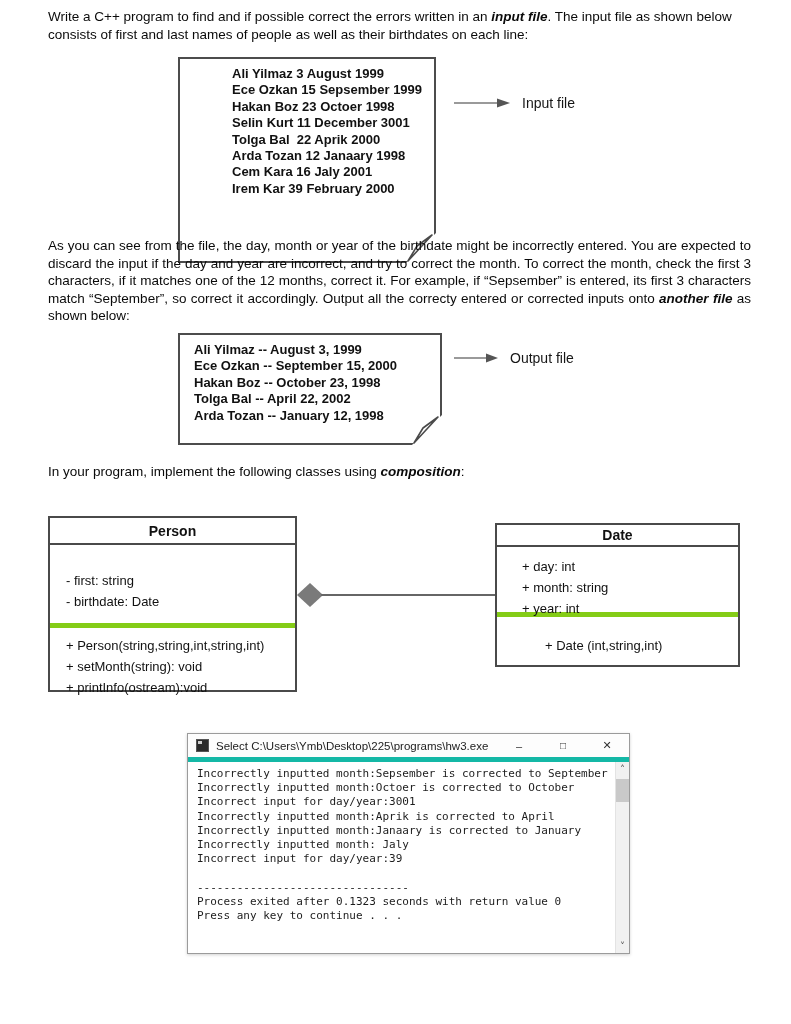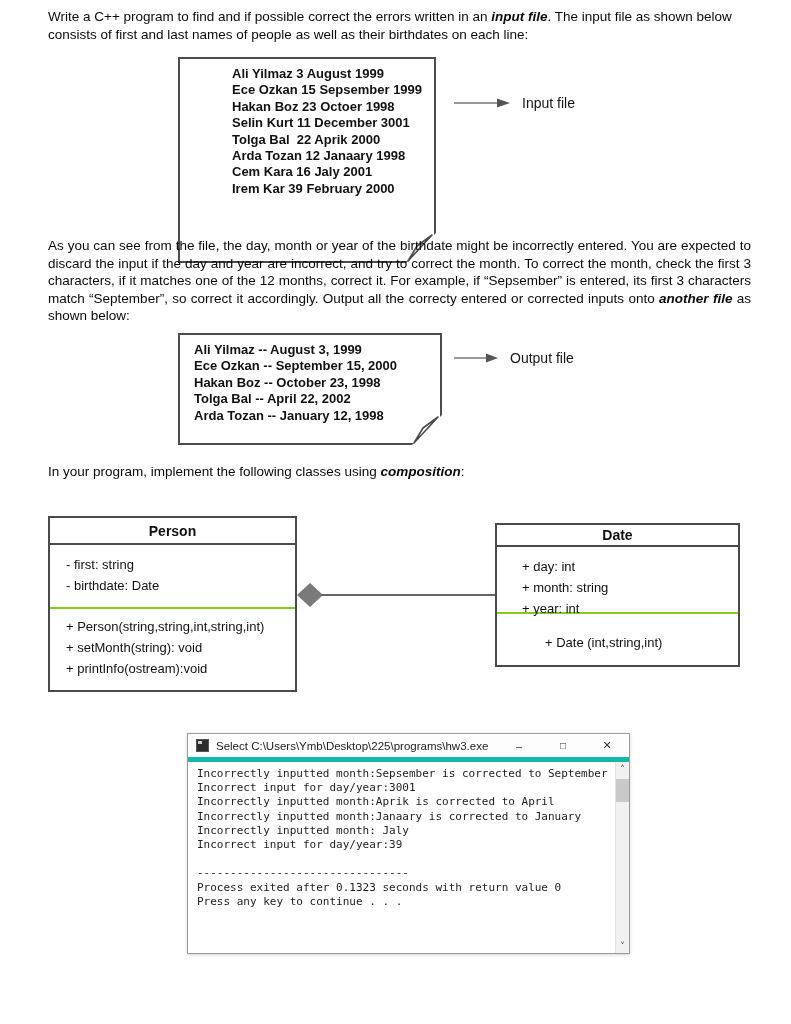--- a/index.html
+++ b/index.html
@@ -23,21 +23,21 @@
   .dogear { position:absolute; right:-2px; bottom:-2px; width:30px; height:30px; }
 
   .file-label { position:absolute; display:flex; align-items:center; gap:11px; }
   .file-label .txt { font-size:14px; color:#161616; }
 
   
   .uml-box { position:absolute; background:#fff; border:2px solid #4a4a4a; }
   .uml-title { font-weight:700; font-size:14px; text-align:center; border-bottom:2px solid #4a4a4a; color:#111; }
   .uml-sec { font-size:13px; color:#111; }
   .uml-sec > div { line-height:21px; white-space:pre; }
-  .uml-divider { border-top:2px solid #84cc16; }
+  .uml-divider { border-top:5px solid #84cc16; }
   #person-title { line-height:26px; height:27px; }
   #date-title { line-height:21px; height:22px; }
   .connector { position:absolute; background:#666; }
 
   
   #console-window {
     position:absolute; left:187px; top:733px; width:443px; height:221px;
     background:#fff; border:1px solid #9b9b9b; box-shadow:0 1px 3px rgba(0,0,0,.18);
   }
   #console-titlebar {
@@ -120,21 +120,21 @@
       <line x1="1" y1="6" x2="33" y2="6" stroke="#9a9a9a" stroke-width="2"></line>
       <polygon points="33,1.5 45,6 33,10.5" fill="#555555"></polygon>
     </svg>
     <span class="txt">Output file</span>
   </div>
 
   <div class="para" style="left:48px; top:463px; width:700px;"><span>In your program, implement the following classes using </span><span class="b i">composition</span><span>:</span></div>
 
   <div class="uml-box" style="left:48px; top:516px; width:249px; height:176px;">
     <div class="uml-title" id="person-title">Person</div>
-    <div class="uml-sec" style="height:62px; padding:9px 0 0 16px;">
+    <div class="uml-sec" style="height:62px; padding:9px 0 0 16px;margin-top:16px;">
         <div>- first: string</div>
         <div>- birthdate: Date</div>
       </div>
     <div class="uml-sec uml-divider" style="padding:7px 0 0 16px;">
         <div>+ Person(string,string,int,string,int)</div>
         <div>+ setMonth(string): void</div>
         <div>+ printInfo(ostream):void</div>
       </div>
   </div>
 
@@ -160,20 +160,21 @@
       <div id="console-icon"></div>
       <div id="console-title">Select C:\Users\Ymb\Desktop\225\programs\hw3.exe</div>
       <div id="console-buttons">
         <div class="cbtn">–</div>
         <div class="cbtn max">□</div>
         <div class="cbtn">✕</div>
       </div>
     </div>
     <div id="console-body">
         <div>Incorrectly inputted month:Sepsember is corrected to September</div>
+        <div>Incorrectly inputted month:Octoer is corrected to October</div>
         <div>Incorrect input for day/year:3001</div>
         <div>Incorrectly inputted month:Aprik is corrected to April</div>
         <div>Incorrectly inputted month:Janaary is corrected to January</div>
         <div>Incorrectly inputted month: Jaly</div>
         <div>Incorrect input for day/year:39</div>
         <div>&nbsp;</div>
         <div>--------------------------------</div>
         <div>Process exited after 0.1323 seconds with return value 0</div>
         <div>Press any key to continue . . .</div>
       </div>

